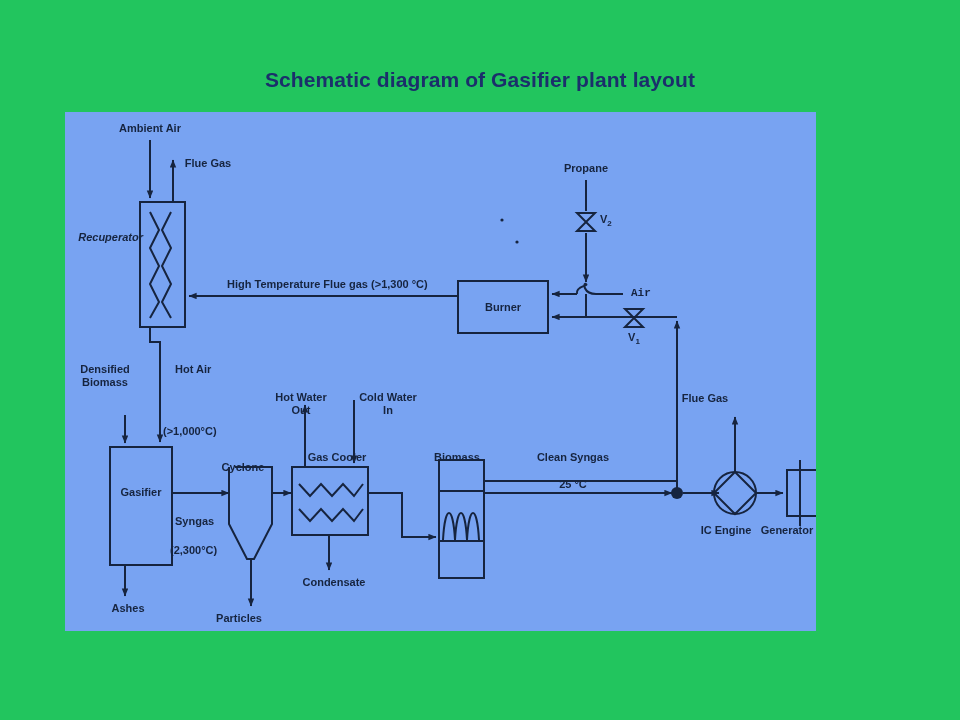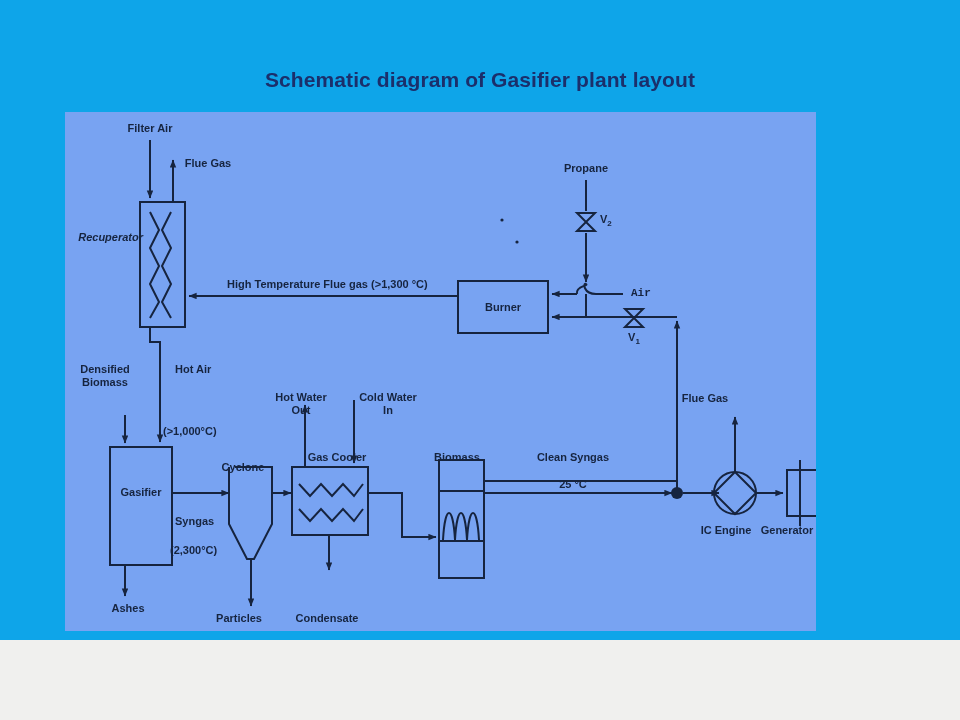--- a/index.html
+++ b/index.html
@@ -11,22 +11,22 @@
     width: 960px;
     height: 720px;
     overflow: hidden;
     font-family: "Liberation Sans", sans-serif;
     position: relative;
   }
   #slide {
     position: absolute;
     left: 0; top: 0;
     width: 960px;
-    height: 640px;
-    background: #0ea5e9;
+    height: 720px;
+    background: #22c55e;
   }
   #title {
     position: absolute;
     left: 0;
     top: 68px;
     width: 960px;
     text-align: center;
     font-size: 21px;
     font-weight: bold;
     color: #1b2f6b;
@@ -164,21 +164,21 @@
 
         <rect x="722" y="358" width="44" height="46"></rect>
         <line x1="735" y1="348" x2="735" y2="414"></line>
         <line x1="753" y1="348" x2="753" y2="414"></line>
       </g>
 
       <circle cx="437" cy="108" r="1.6" fill="#16243f"></circle>
       <circle cx="452" cy="130" r="1.6" fill="#16243f"></circle>
     </svg>
 
-    <div class="lbl ctr" style="left:85px; top:10px;">Filter Air</div>
+    <div class="lbl ctr" style="left:85px; top:10px;">Ambient Air</div>
 
     <div class="lbl ctr" style="left:143px; top:45px;">Flue Gas</div>
 
     <div class="lbl rt" style="left:78px; top:119px;">Recuperator</div>
 
     <div class="lbl" style="left:162px; top:166px;">High Temperature Flue gas (&gt;1,300 °C)</div>
 
     <div class="lbl ctr" style="left:521px; top:50px;">Propane</div>
 
     <div class="lbl" style="left:535px; top:101px;"><span>V</span><span class="sub">2</span></div>
@@ -206,21 +206,21 @@
     <div class="lbl ctr" style="left:178px; top:349px;">Cyclone</div>
 
     <div class="lbl ctr" style="left:174px; top:500px;">Particles</div>
 
     <div class="lbl ctr" style="left:236px; top:279px;"><span>Hot Water</span><br><span>Out</span></div>
 
     <div class="lbl ctr" style="left:323px; top:279px;"><span>Cold Water</span><br><span>In</span></div>
 
     <div class="lbl ctr" style="left:272px; top:339px;">Gas Cooler</div>
 
-    <div class="lbl ctr" style="left:262px; top:464px;margin-top:36px;">Condensate</div>
+    <div class="lbl ctr" style="left:269px; top:464px;">Condensate</div>
 
     <div class="lbl ctr" style="left:392px; top:339px;">Biomass</div>
 
     <div class="lbl ctr" style="left:508px; top:339px;">Clean Syngas</div>
 
     <div class="lbl ctr" style="left:508px; top:366px;">25 °C</div>
 
     <div class="lbl ctr" style="left:640px; top:280px;">Flue Gas</div>
 
     <div class="lbl ctr" style="left:657px; top:412px;padding-left:8px;">IC Engine</div>

